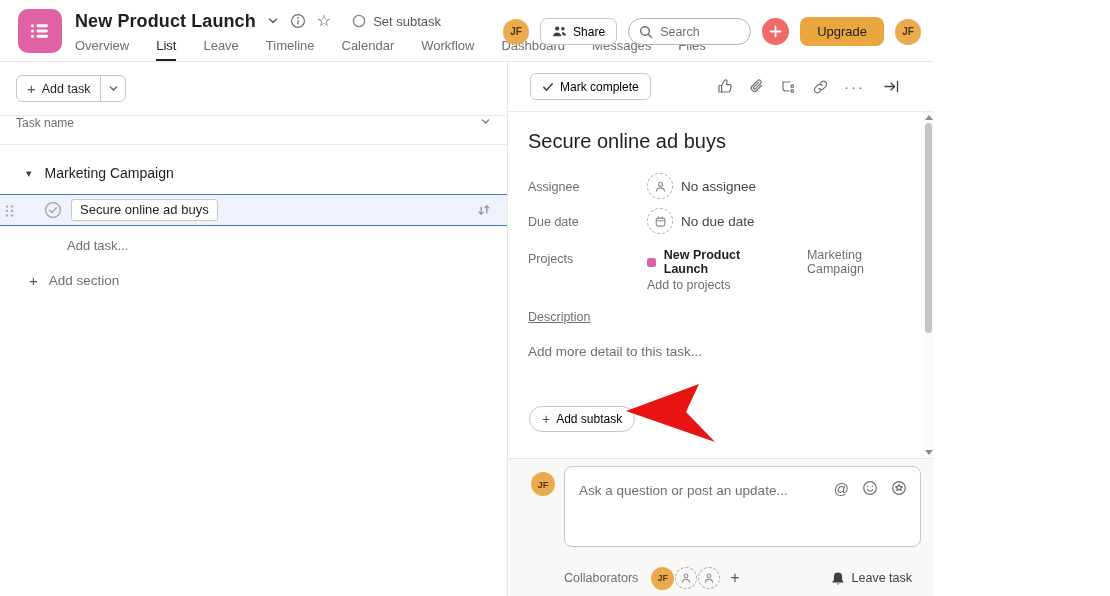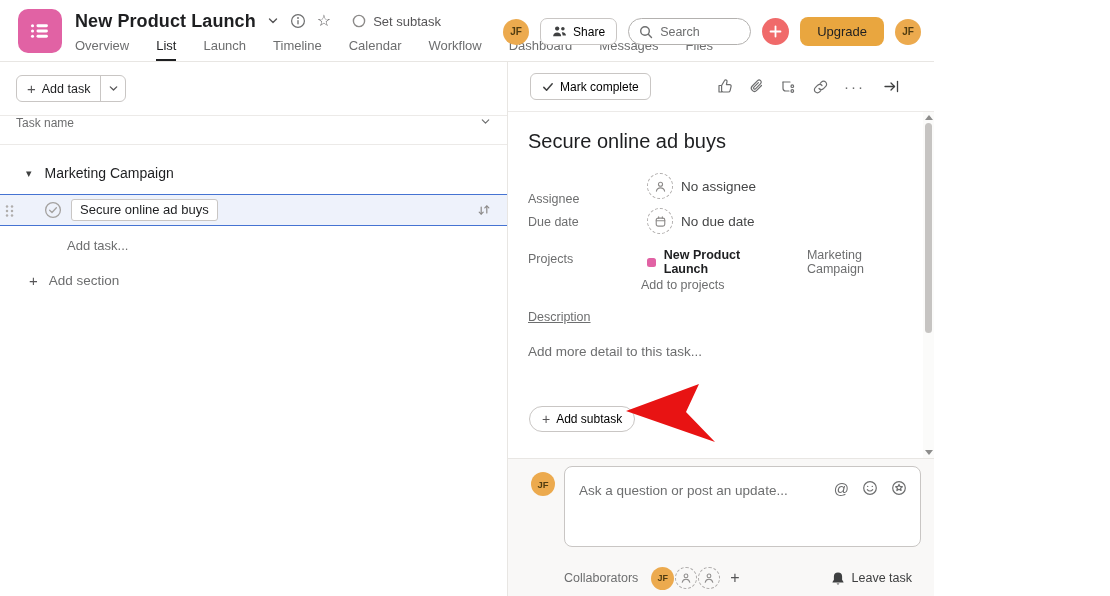--- a/index.html
+++ b/index.html
@@ -63,21 +63,21 @@
 
   .detail-scroll { position:relative; flex:1; background:#fff; overflow:hidden; }
   .task-title { position:absolute; left:20px; top:18px; font-size:20px; font-weight:500; }
   .field-label { position:absolute; left:20px; font-size:12.5px; color:var(--text-gray,#6d6e6f); }
   .field-value { position:absolute; left:139px; display:flex; align-items:center; gap:8px; }
   .dashed-avatar { width:26px; height:26px; border-radius:50%; border:1.4px dashed #aeabaa; display:flex; align-items:center; justify-content:center; color:#8c8a89; }
   .novalue { font-size:13.5px; color:#454647; }
   .proj-dot { width:9px; height:9px; border-radius:2.5px; background:var(--brand-pink,#e162a4); }
   .proj-name { font-size:12.5px; font-weight:700; }
   .proj-section { margin-left:14px; display:flex; align-items:center; gap:5px; font-size:12.5px; color:var(--text-gray,#6d6e6f); cursor:pointer; }
-  .add-to-projects { position:absolute; left:133px; top:166px; font-size:12.5px; color:var(--text-gray,#6d6e6f); cursor:pointer; }
+  .add-to-projects { position:absolute; left:139px; top:166px; font-size:12.5px; color:var(--text-gray,#6d6e6f); cursor:pointer; }
   .desc-label { top:198px;text-decoration:underline; }
   .desc-placeholder { position:absolute; left:20px; top:232px; font-size:13.5px; color:var(--text-gray,#6d6e6f); cursor:text; }
   .add-subtask-btn { position:absolute; left:21px; top:294px; height:26px; display:flex; align-items:center; gap:6px; padding:0 12px; border:1px solid var(--border-gray,#c9c6c4); border-radius:13px; background:#fff; font-size:12px; font-weight:500; cursor:pointer; }
   .red-arrow { position:absolute; left:118px; top:272px; }
 
   
   .vscrollbar { position:absolute; right:0; top:0; bottom:0; width:11px; background:#fbfbfa; }
   .vscrollbar .thumb { position:absolute; left:2px; top:11px; width:7px; height:210px; border-radius:4px; background:#c6c4c2; cursor:grab; }
   .sb-arrow { position:absolute; left:2px; width:0; height:0; border-left:4px solid transparent; border-right:4px solid transparent; }
   .sb-up { top:3px; border-bottom:5px solid #8d8d8c; }
@@ -134,21 +134,21 @@
         <span class="set-status">
           <svg width="14" height="14" viewBox="0 0 14 14">
               <circle cx="7" cy="7" r="5.6" fill="none" stroke="#8c8a89" stroke-width="1.4"></circle>
             </svg>
           <span>Set subtask</span>
         </span>
       </div>
       <nav class="tabs">
         <span class="tab">Overview</span>
         <span class="tab active">List</span>
-        <span class="tab">Launch</span>
+        <span class="tab">Leave</span>
         <span class="tab">Timeline</span>
         <span class="tab">Calendar</span>
         <span class="tab">Workflow</span>
         <span class="tab">Dashboard</span>
         <span class="tab">Messages</span>
         <span class="tab">Files</span>
       </nav>
     </div>
 
     <div class="topbar-right">
@@ -290,21 +290,21 @@
                 <polyline points="8,4 11.5,7.5 8,11"></polyline>
                 <line x1="14.5" y1="2.5" x2="14.5" y2="12.5"></line>
               </svg>
           </span>
         </div>
       </div>
 
       <div class="detail-scroll">
         <div class="task-title">Secure online ad buys</div>
 
-        <span class="field-label" style="top:80px">Assignee</span>
+        <span class="field-label" style="top:68px">Assignee</span>
         <div class="field-value" style="top:61px">
           <span class="dashed-avatar">
             <svg width="13" height="13" viewBox="0 0 14 14" fill="none" stroke="#8c8a89" stroke-width="1.2" stroke-linecap="round">
                 <circle cx="7" cy="4.6" r="2.2"></circle>
                 <path d="M2.6 12c.5-2.3 2.3-3.5 4.4-3.5s3.9 1.2 4.4 3.5"></path>
               </svg>
           </span>
           <span class="novalue">No assignee</span>
         </div>
 

